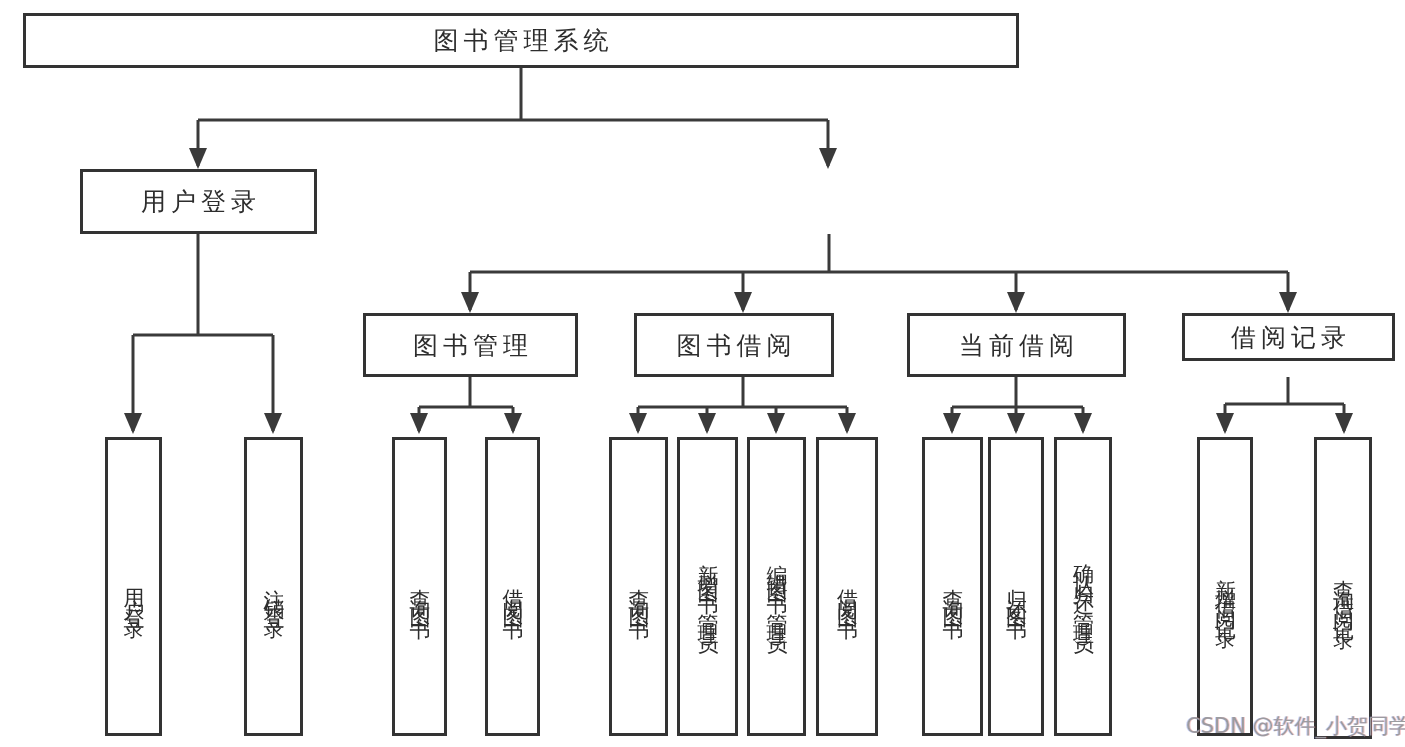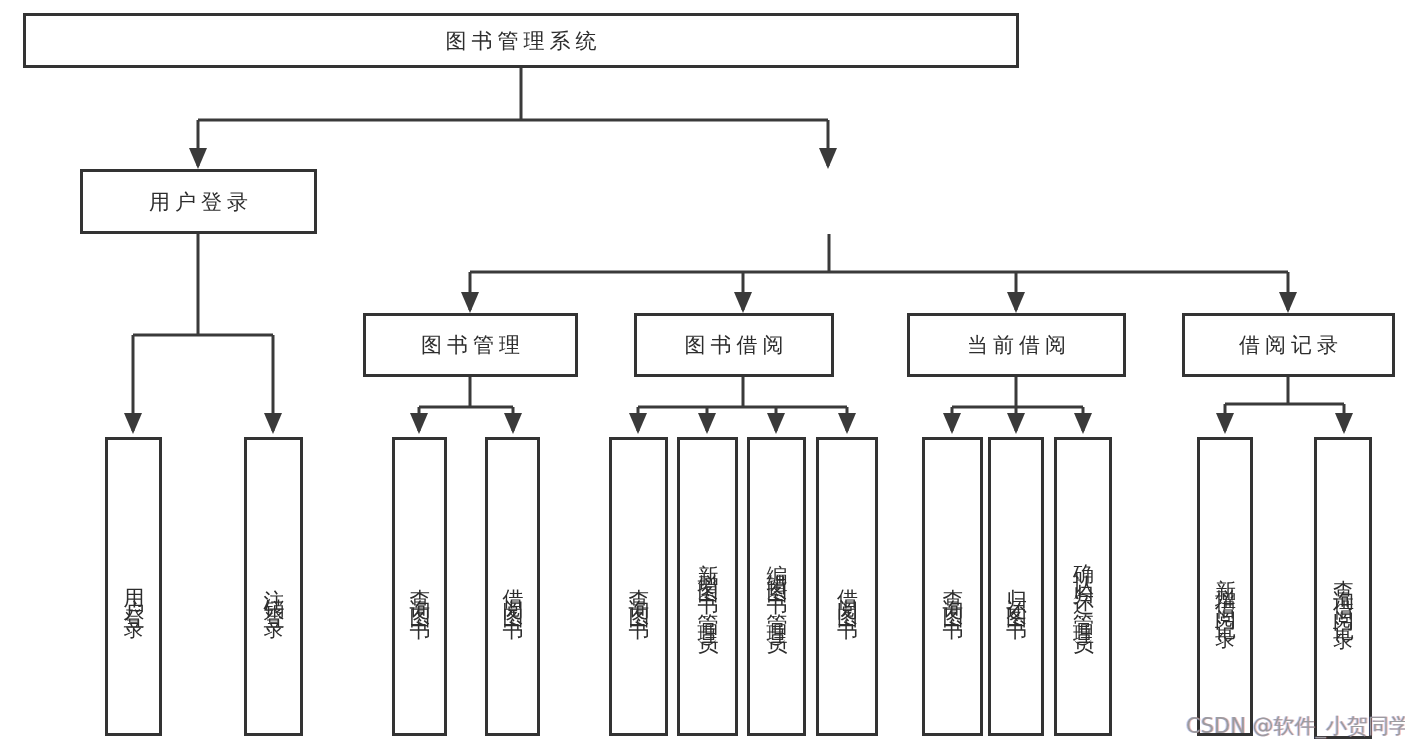--- a/index.html
+++ b/index.html
@@ -24,21 +24,21 @@
     position:absolute;
     box-sizing:border-box;
     border:3px solid var(--border);
     background:var(--bg);
     display:flex;
     align-items:center;
     justify-content:center;
     color:var(--text);
   }
   .box.h span{
-    font-size:21px;
+    font-size:25px;
     letter-spacing:5px;
     padding-left:5px; 
     white-space:nowrap;
   }
   .box.v span{
     writing-mode:vertical-rl;
     text-orientation:mixed;
     font-size:21px;
     letter-spacing:10px;
     padding-top:10px; 
@@ -111,21 +111,21 @@
 
   <div class="box h" style="left:363px;top:313px;width:215px;height:64px">
     <span>图书管理</span>
   </div>
   <div class="box h" style="left:634px;top:313px;width:200px;height:64px">
     <span>图书借阅</span>
   </div>
   <div class="box h" style="left:907px;top:313px;width:219px;height:64px">
     <span>当前借阅</span>
   </div>
-  <div class="box h" style="left:1182px;top:313px;width:213px;height:64px">
+  <div class="box h" style="left:1182px;top:313px;width:213px;height:48px">
     <span>借阅记录</span>
   </div>
 
   <div class="box v" style="left:105px;top:437px;width:57px;height:299px">
     <span>用户登录</span>
   </div>
   <div class="box v" style="left:244px;top:437px;width:59px;height:299px">
     <span>注销登录</span>
   </div>
   <div class="box v" style="left:392px;top:437px;width:55px;height:299px">

